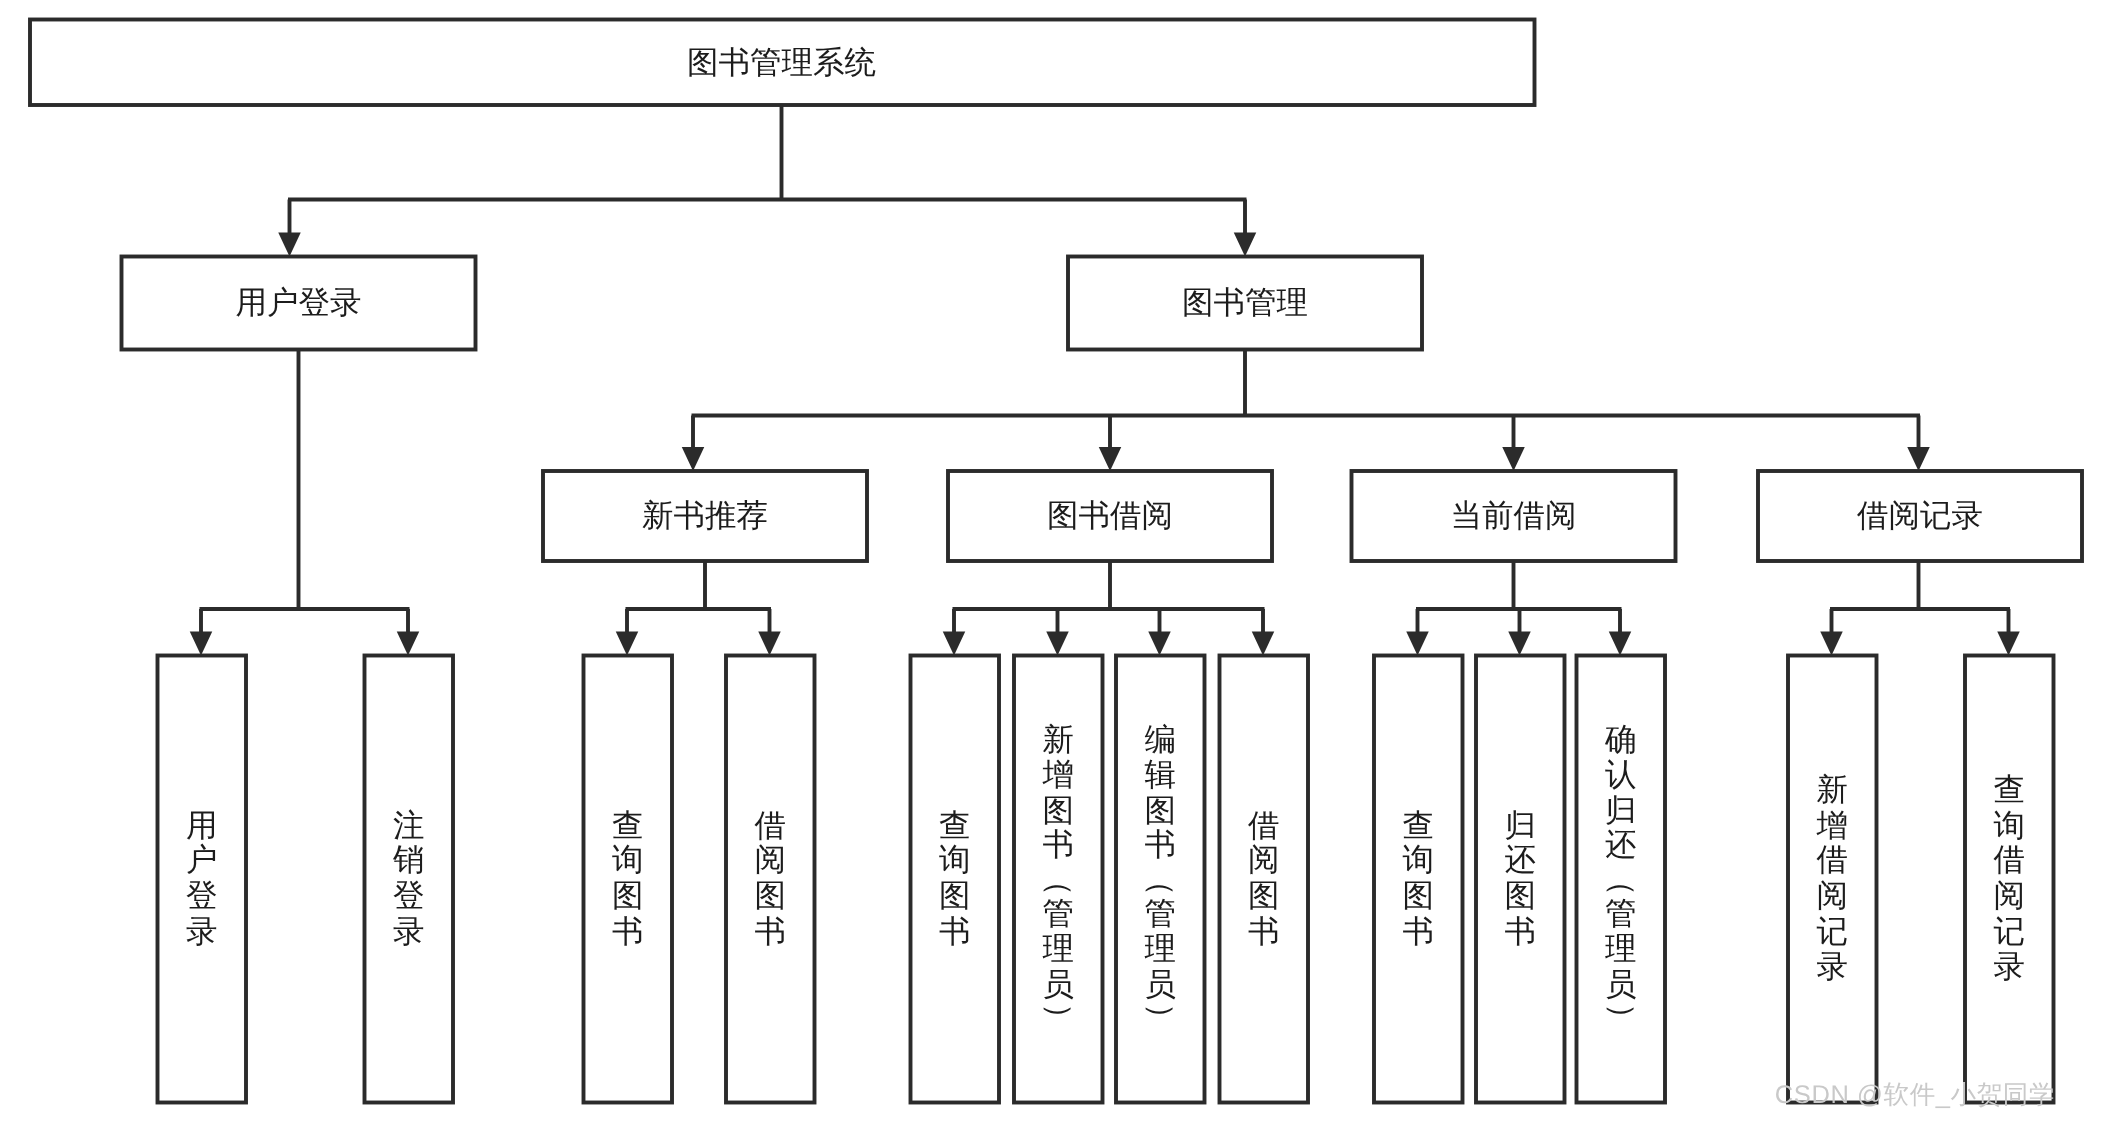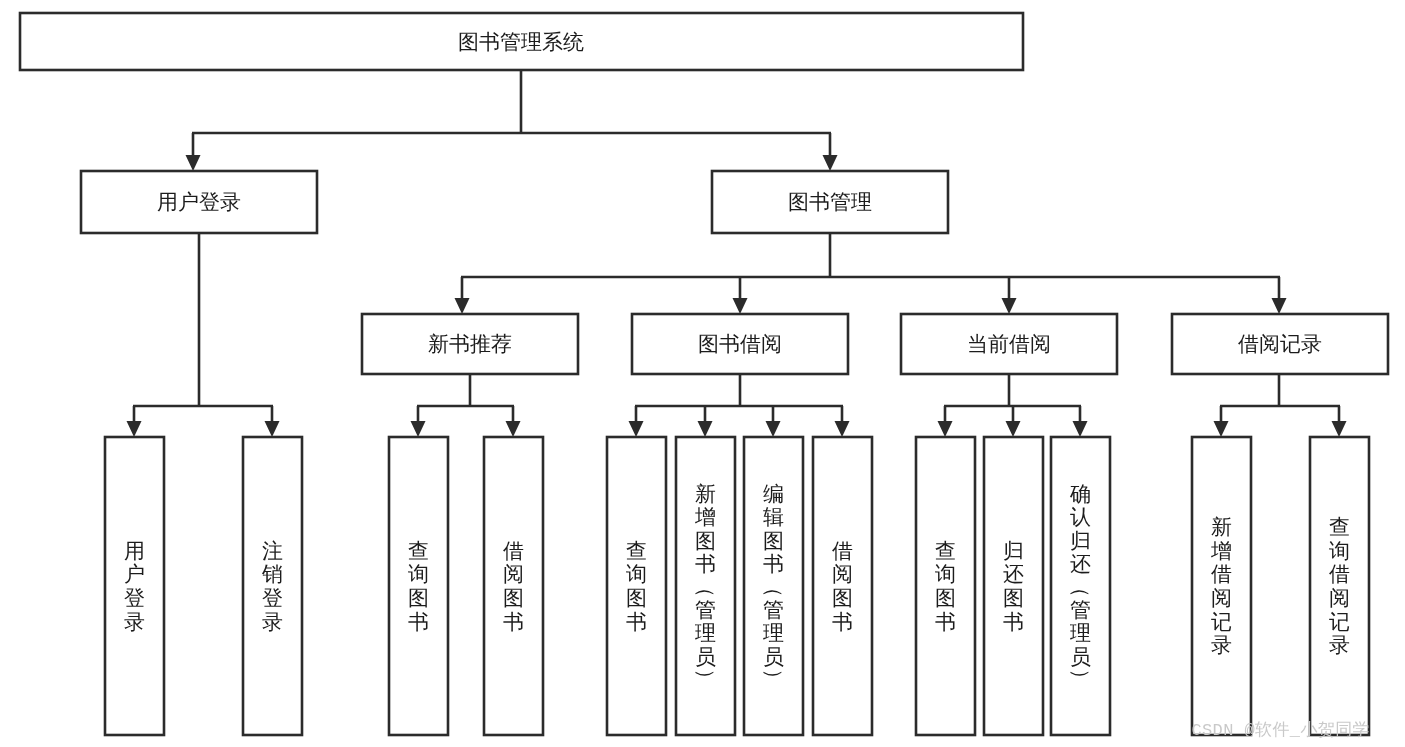--- a/index.html
+++ b/index.html
@@ -45,21 +45,21 @@
     font-family: "Liberation Sans", "DejaVu Sans", sans-serif;
     font-size: 21px;
     fill: #1c1c1c;
     text-anchor: middle;
     dominant-baseline: middle;
   }
   .watermark {
     position: absolute;
     right: 10px;
     bottom: 6px;
-    font-family: Liberation Mono, monospace;
+    font-family: Liberation Sans, sans-serif;
     font-size: 17px;
     color: #c9c9c9;
     letter-spacing: 0.4px;
     white-space: nowrap;
     pointer-events: none;
   }
 </style>
 </head>
 <body>
 

